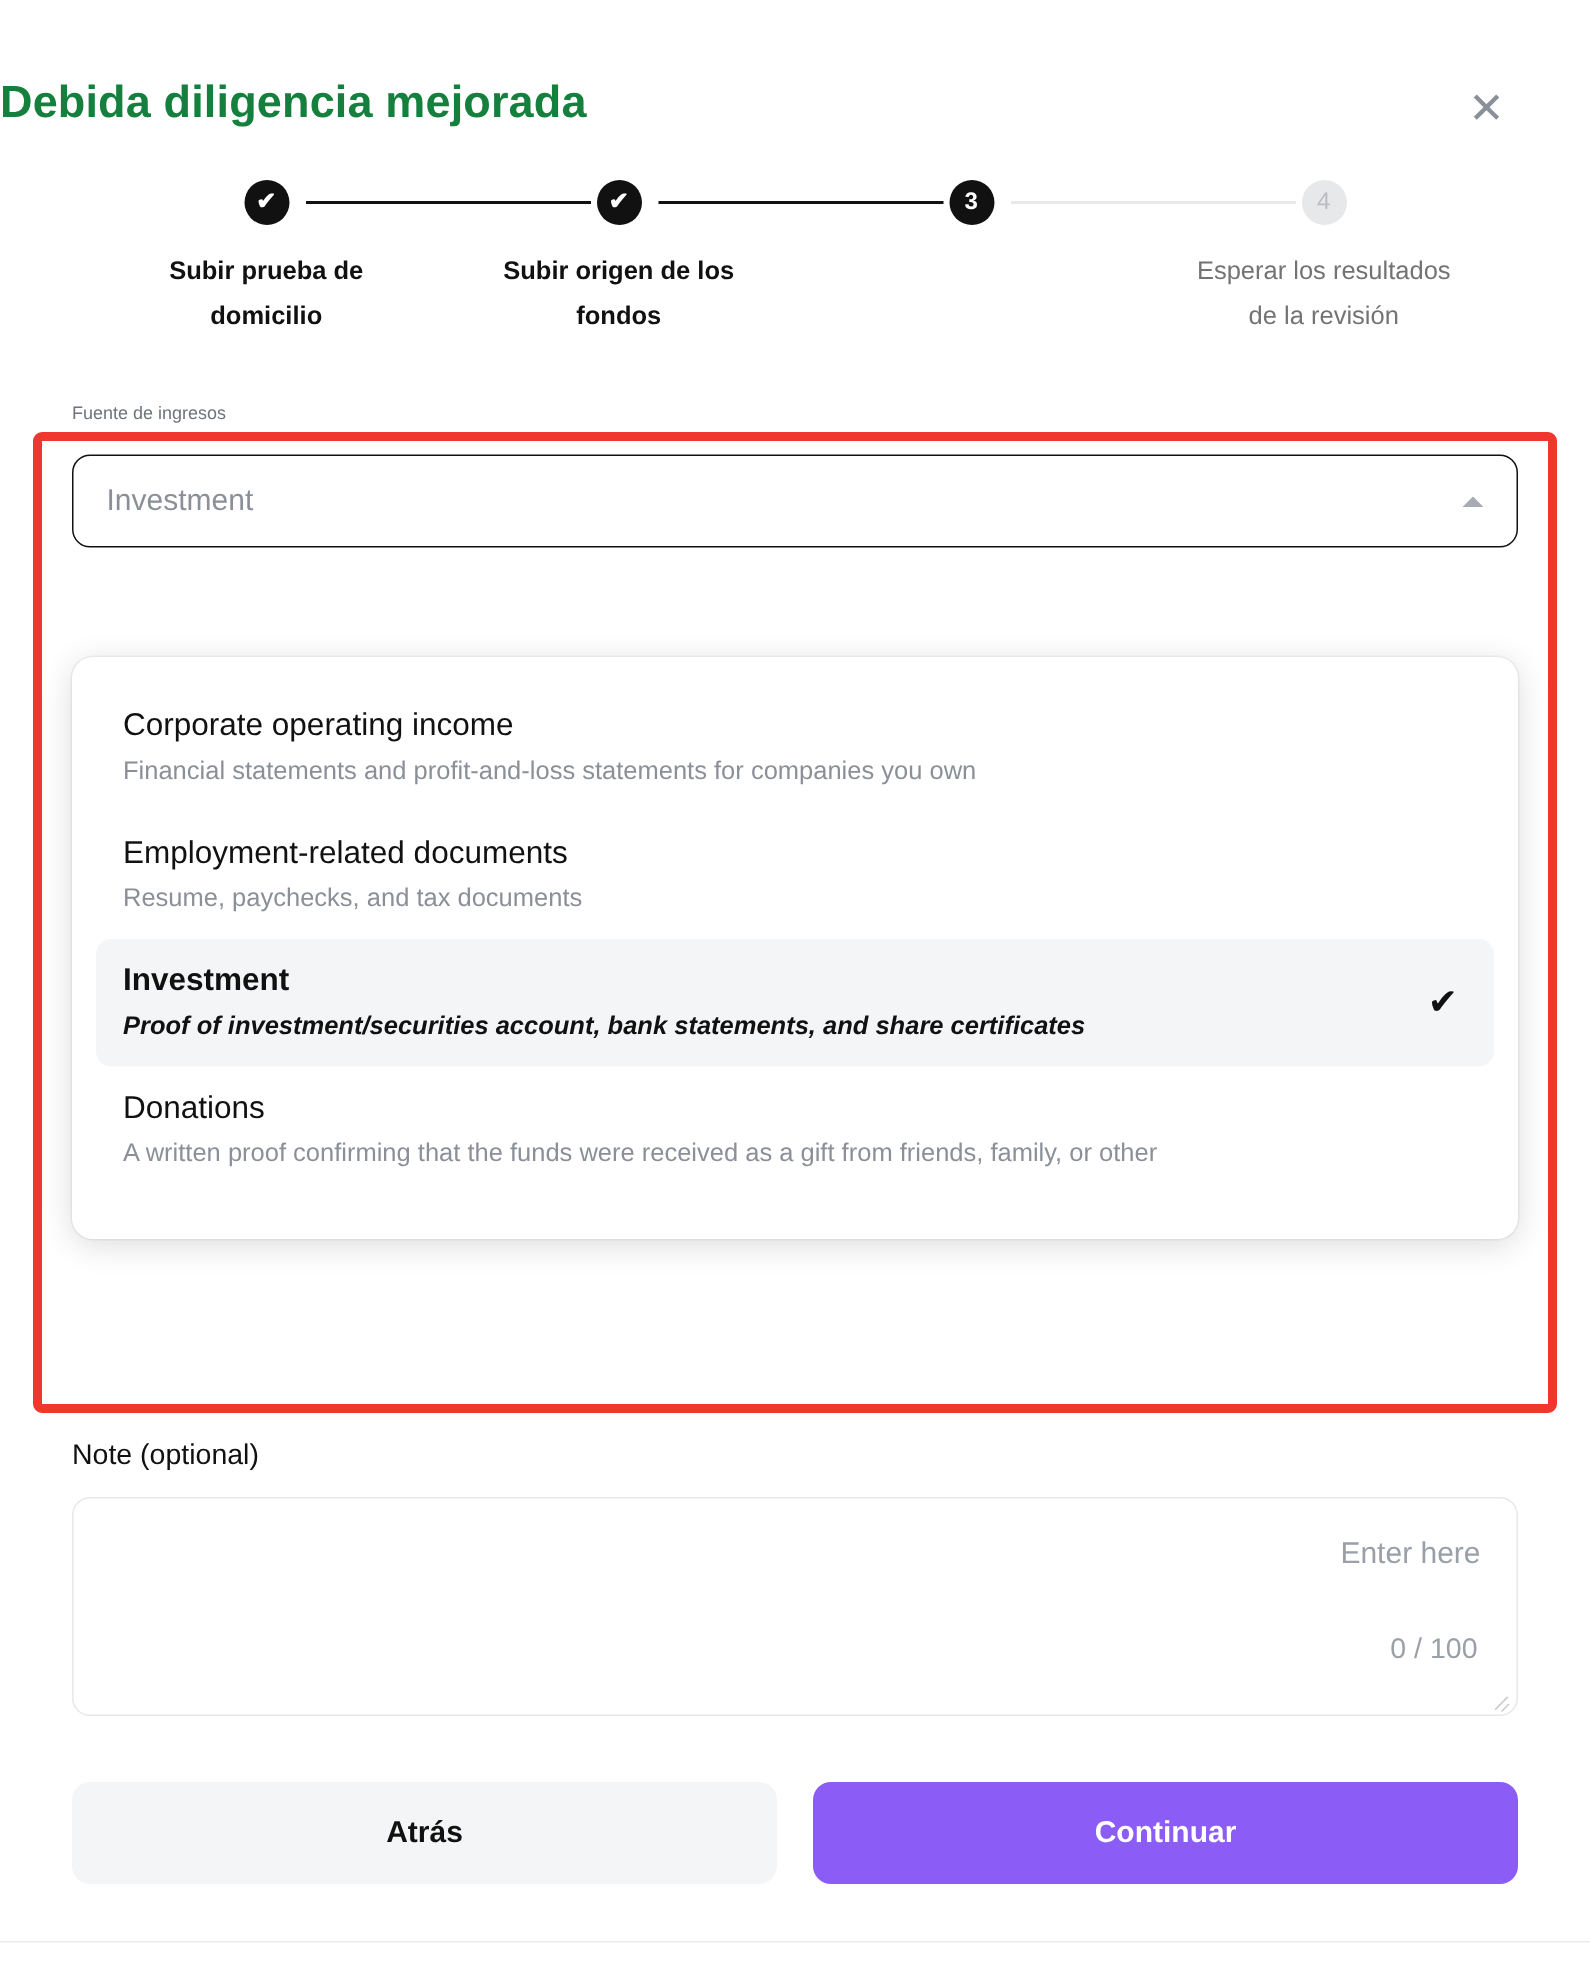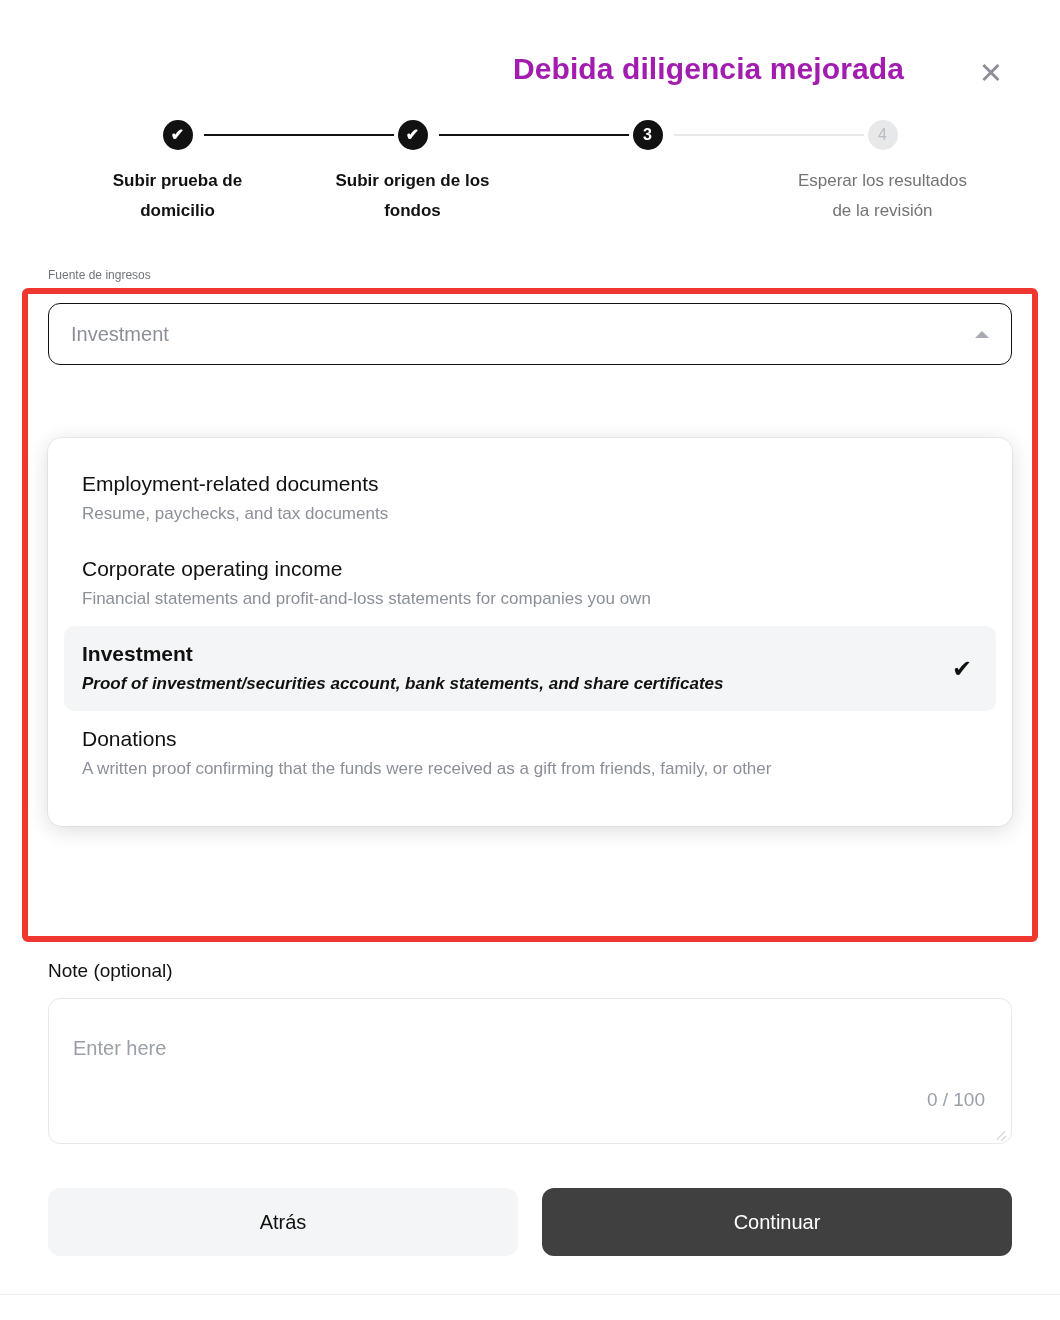--- a/index.html
+++ b/index.html
@@ -22,24 +22,24 @@
   
   .modal-header {
     position: relative;
     height: 118px;
   }
   .modal-title {
     position: absolute;
     top: 52px;
     left: 0;
     width: 904px;
-    text-align: right;
+    text-align: left;
     font-size: 30px;
     font-weight: bold;
-    color: #a21caf;
+    color: #15803d;
     letter-spacing: .1px;
   }
   .close-button {
     position: absolute;
     top: 56px;
     right: 52px;
     width: 34px;
     height: 34px;
     border: none;
     background: transparent;
@@ -225,21 +225,22 @@
     font-size: 19px;
     color: #111111;
     margin-bottom: 16px;
   }
   .note-box {
     position: relative;
     height: 146px;
     border: 1.4px solid #e7e8ea;
     border-radius: 12px;
     background: #ffffff;
-    padding: 38px 24px;
+    padding: 26px 24px;
+    text-align: right;
   }
   .note-placeholder {
     font-size: 20px;
     color: #9aa0a7;
   }
   .note-counter {
     position: absolute;
     right: 26px;
     bottom: 32px;
     font-size: 19px;
@@ -275,31 +276,32 @@
     display: flex;
     gap: 24px;
   }
   .btn {
     height: 68px;
     border-radius: 12px;
     border: none;
     font-size: 20px;
     font-family: "Liberation Sans", sans-serif;
     cursor: pointer;
+    font-weight: bold;
   }
   .btn-back {
     flex: 0 0 470px;
     background: #f4f5f6;
     color: #111111;
   }
   .btn-continue {
     flex: 1;
-    background: #404040;
+    background: #8b5cf6;
     color: #ffffff;
-    font-weight: normal;
+    font-weight: bold;
     text-align: center;
   }
   .bottom-strip {
     position: absolute;
     left: 0;
     bottom: 0;
     width: 1060px;
     height: 26px;
     background: #ffffff;
     border-top: 1px solid #ececec;
@@ -350,26 +352,26 @@
   <div class="body-area">
     <div class="field-label">Fuente de ingresos</div>
     <div class="select-control">
       <span class="select-value">Investment</span>
       <span class="caret"></span>
     </div>
   </div>
 
   <div class="dropdown">
     <div class="option">
+      <div class="option-title">Corporate operating income</div>
+      <div class="option-desc">Financial statements and profit-and-loss statements for companies you own</div>
+    </div>
+    <div class="option">
       <div class="option-title">Employment-related documents</div>
       <div class="option-desc">Resume, paychecks, and tax documents</div>
-    </div>
-    <div class="option">
-      <div class="option-title">Corporate operating income</div>
-      <div class="option-desc">Financial statements and profit-and-loss statements for companies you own</div>
     </div>
     <div class="option selected">
       <div class="option-title">Investment</div>
       <div class="option-desc">Proof of investment/securities account, bank statements, and share certificates</div>
       <div class="option-check">✔</div>
     </div>
     <div class="option">
       <div class="option-title">Donations</div>
       <div class="option-desc">A written proof confirming that the funds were received as a gift from friends, family, or other</div>
     </div>

